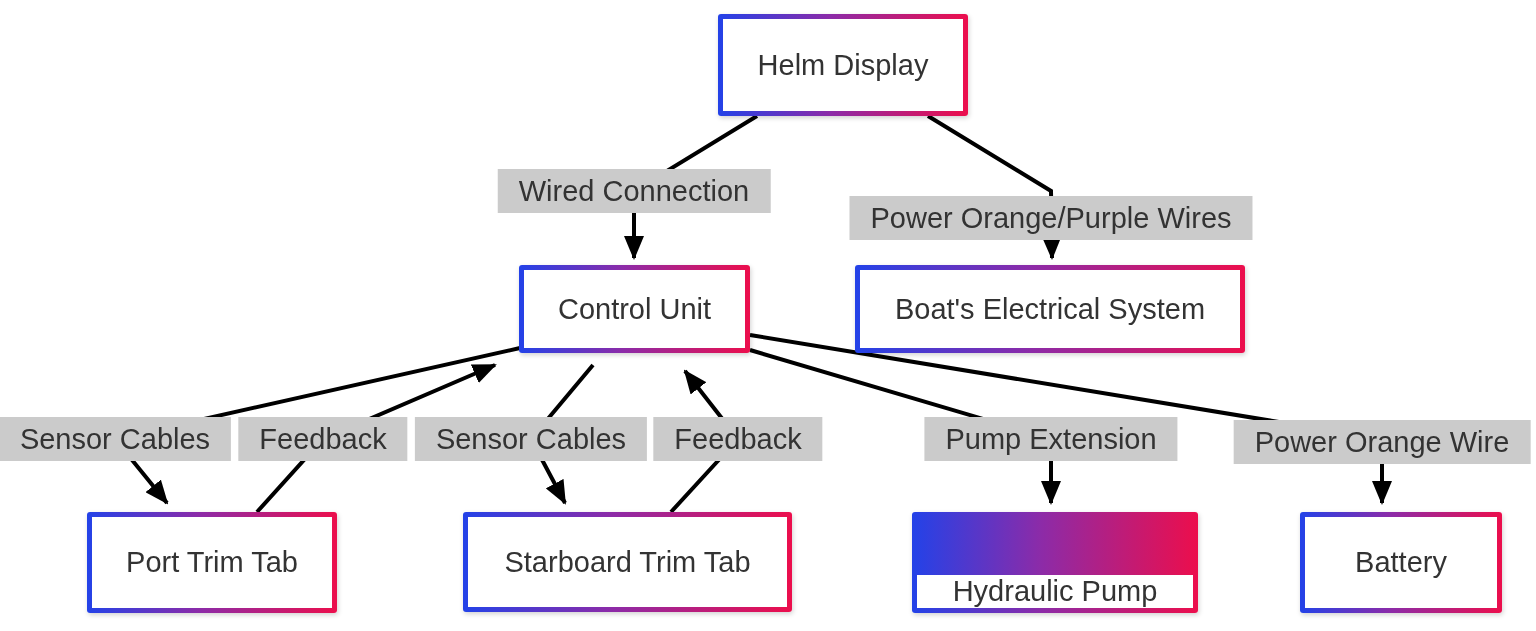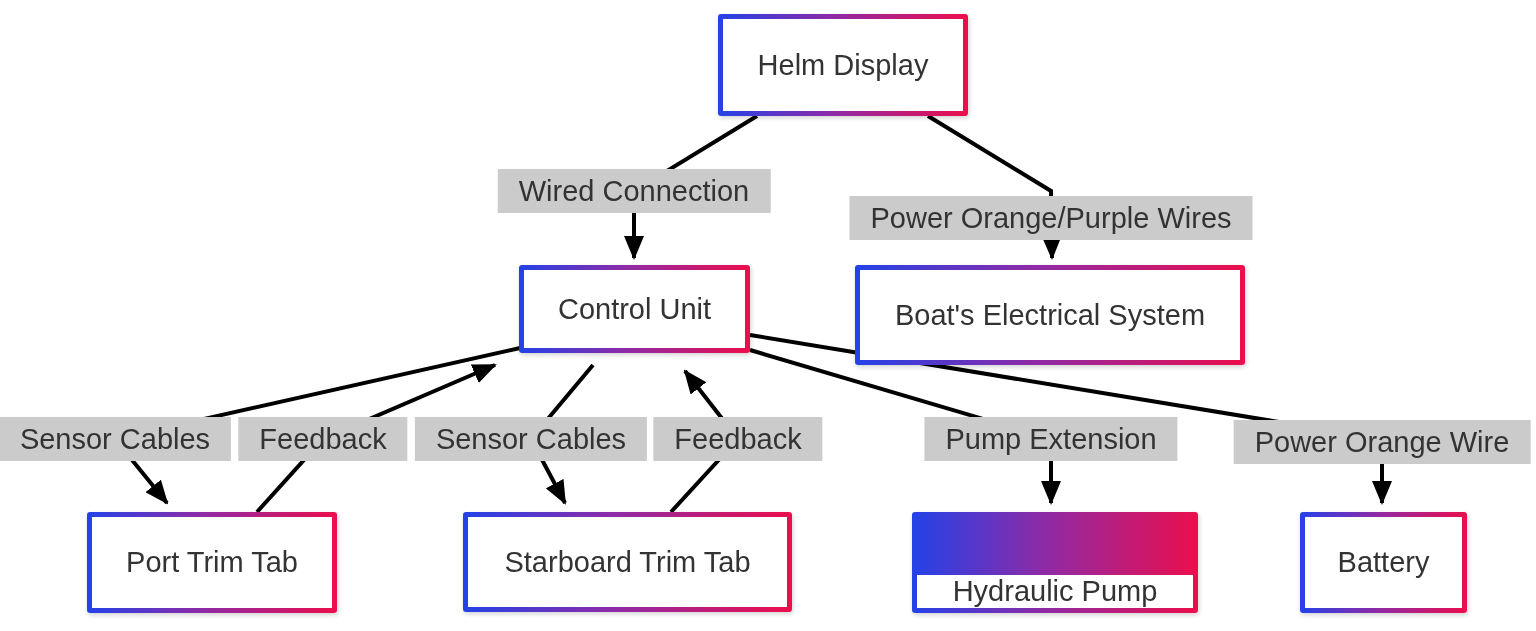--- a/index.html
+++ b/index.html
@@ -90,29 +90,29 @@
       <div class="edge-label" style="left: 1051px; top: 439px;">Pump Extension</div>
       <div class="edge-label" style="left: 1382px; top: 442px;">Power Orange Wire</div>
     </div>
   <div id="node-layer">
       <div class="node" style="left: 718px; top: 14px; width: 250px; height: 102px;">
         <div class="node-inner">Helm Display</div>
       </div>
       <div class="node" style="left: 519px; top: 265px; width: 231px; height: 88px;">
         <div class="node-inner">Control Unit</div>
       </div>
-      <div class="node" style="left: 855px; top: 265px; width: 390px; height: 100px;">
+      <div class="node" style="left: 855px; top: 265px; width: 390px; height: 88px;">
         <div class="node-inner">Boat's Electrical System</div>
       </div>
       <div class="node" style="left: 87px; top: 512px; width: 250px; height: 101px;">
         <div class="node-inner">Port Trim Tab</div>
       </div>
       <div class="node" style="left: 463px; top: 512px; width: 329px; height: 100px;">
         <div class="node-inner">Starboard Trim Tab</div>
       </div>
       <div class="node" style="left: 912px; top: 512px; width: 286px; height: 101px; align-items: flex-end;">
         <div class="node-inner">Hydraulic Pump</div>
       </div>
-      <div class="node" style="left: 1300px; top: 512px; width: 167px; height: 101px;">
+      <div class="node" style="left: 1300px; top: 512px; width: 202px; height: 101px;">
         <div class="node-inner">Battery</div>
       </div>
     </div>
 </div>
 
 </body></html>

